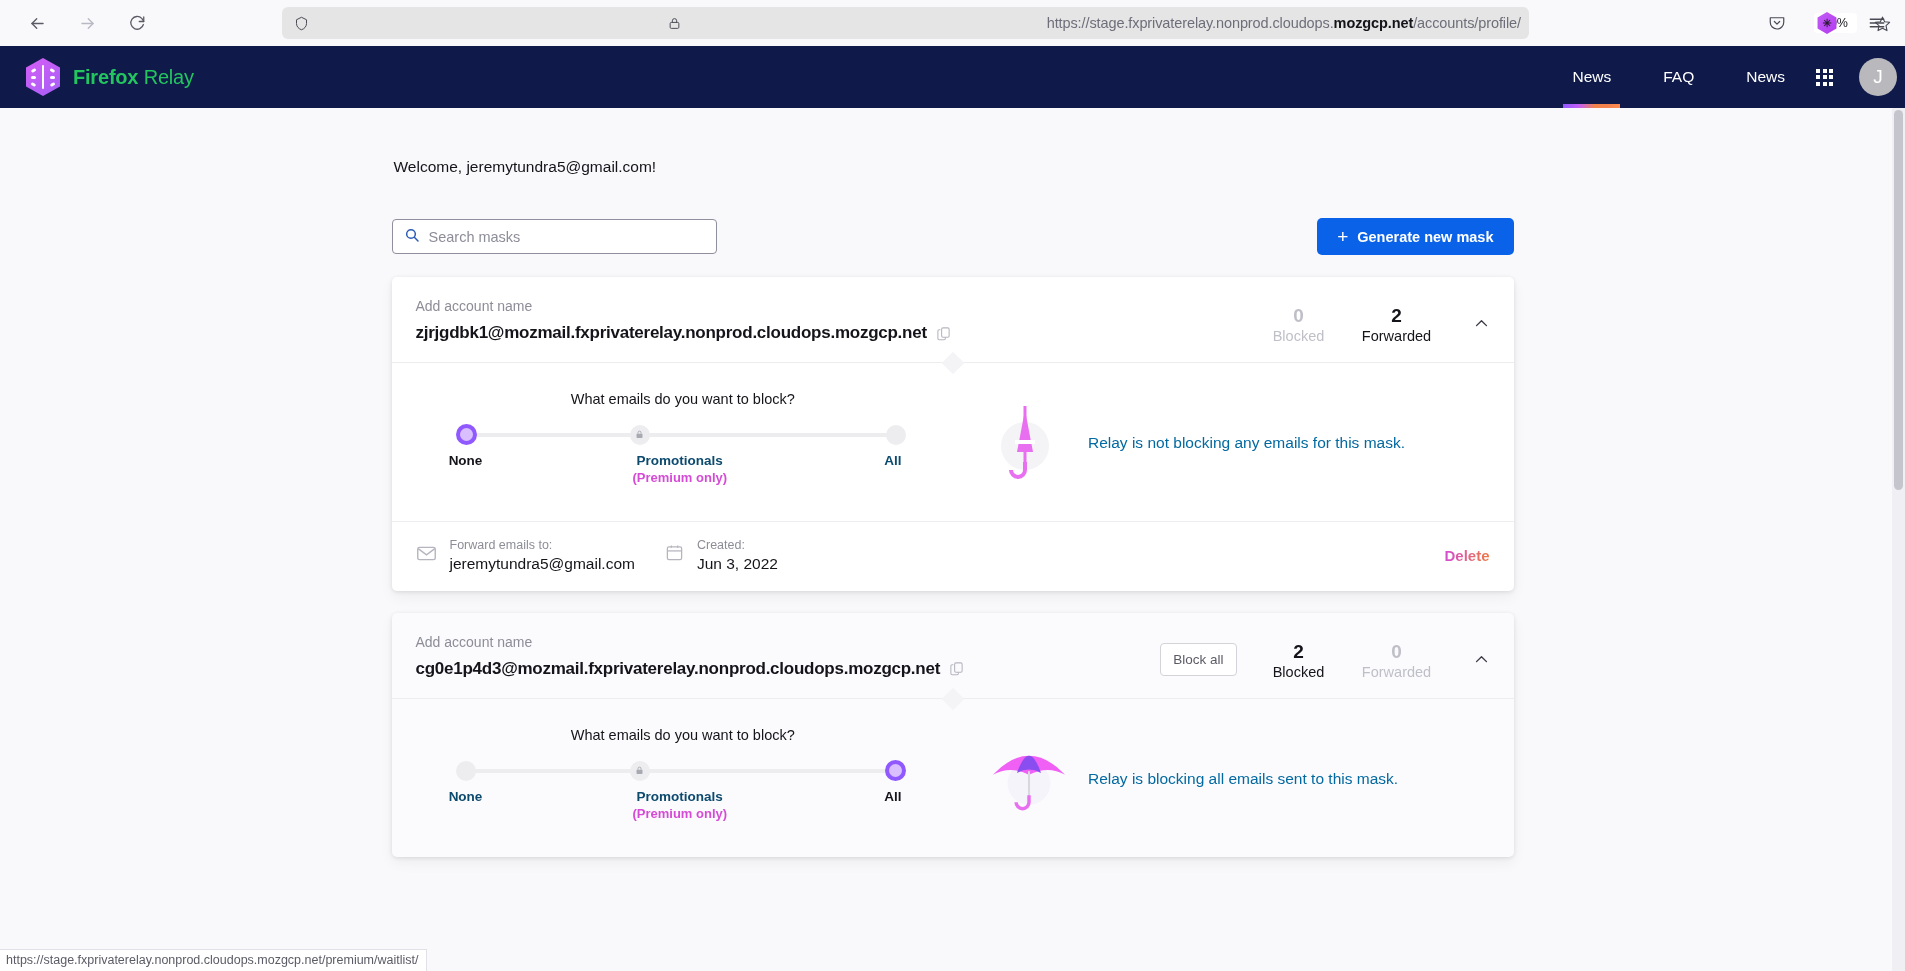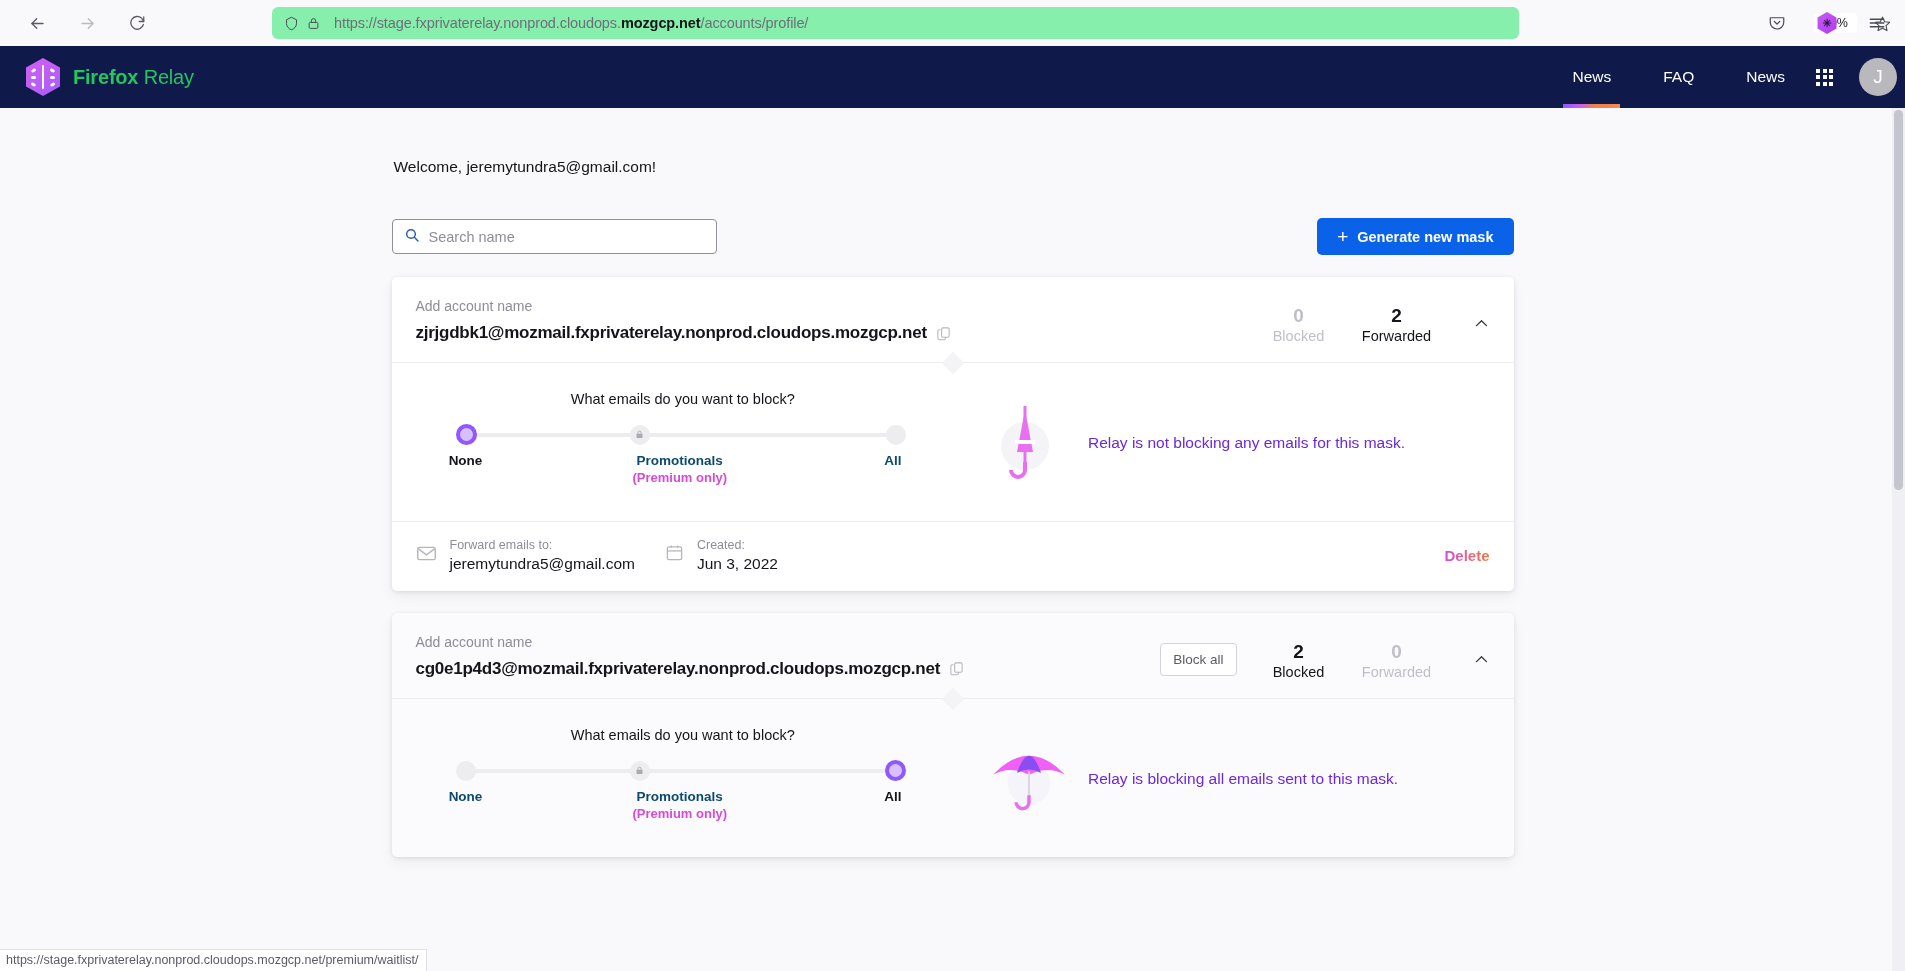--- a/index.html
+++ b/index.html
@@ -23,28 +23,29 @@
   .nav-btn {
     width: 30px; height: 30px;
     display: flex; align-items: center; justify-content: center;
     color: #5b5b66;
     border-radius: 4px;
   }
   .nav-btn.disabled { color: #b9b9c4; }
 
   .urlbar {
     position: absolute;
-    left: 272px;
+    left: 282px;
     width: 1247px;
     height: 32px;
-    background: #86efac;
+    background: #e5e5e5;
     border-radius: 6px;
     display: flex;
     align-items: center;
     padding: 0 8px;
+    justify-content: space-between;
   }
   .urlbar .shield, .urlbar .lock {
     width: 22px; height: 22px;
     display: flex; align-items: center; justify-content: center;
     color: #4a4a55; flex: 0 0 auto;
   }
   .url-text {
     margin-left: 10px;
     font-size: 14.5px;
     color: #6e6e7a;
@@ -280,21 +281,21 @@
   .slbl { position: absolute; text-align: center; font-size: 13.5px; }
   .slbl.l1 { left: 0px; width: 56px; }
   .slbl.l2 { left: 50%; margin-left: -106px; width: 160px; }
   .slbl.l3 { right: 54px; width: 54px; }
   .slbl .t { color: #0c4a6e; font-weight: 700; }
   .slbl.on .t { color: #15141a; font-weight: 700; }
   .slbl .prem { color: #d54bd6; font-weight: 700; font-size: 13px; margin-top: 2px; }
 
   .status-col { flex: 1 1 auto; display: flex; align-items: center; gap: 16px; padding-left: 12px; }
   .illus { width: 86px; height: 86px; display: flex; align-items: center; justify-content: center; flex: 0 0 auto; }
-  .status-text { font-size: 15.5px; color: #6d28d9; }
+  .status-text { font-size: 15.5px; color: #0369a1; }
 
   .card-foot {
     border-top: 1px solid #ededf0;
     display: flex; align-items: center;
     padding: 16px 24px 18px 24px;
     gap: 30px;
   }
   .foot-item { display: flex; align-items: flex-start; gap: 13px; }
   .foot-ico { color: #b5b5bf; display: flex; padding-top: 5px; }
   .foot-lbl { font-size: 12.5px; color: #8d8d98; }
@@ -444,21 +445,21 @@
     <div class="welcome">Welcome, jeremytundra5@gmail.com!</div>
 
     <div class="toolbar">
       <div class="search-box">
         <span>
           <svg width="16" height="16" viewBox="0 0 24 24" fill="none" stroke="#2b5bb5" stroke-width="2.2" stroke-linecap="round">
               <circle cx="10.5" cy="10.5" r="6.5"></circle>
               <line x1="15.5" y1="15.5" x2="21" y2="21"></line>
             </svg>
         </span>
-        <span class="search-placeholder">Search name</span>
+        <span class="search-placeholder">Search masks</span>
       </div>
 
       <button class="btn-primary">
         <span class="plus">+</span>
         <span>Generate new mask</span>
       </button>
     </div>
 
     <div class="card">
       <div class="card-head">

